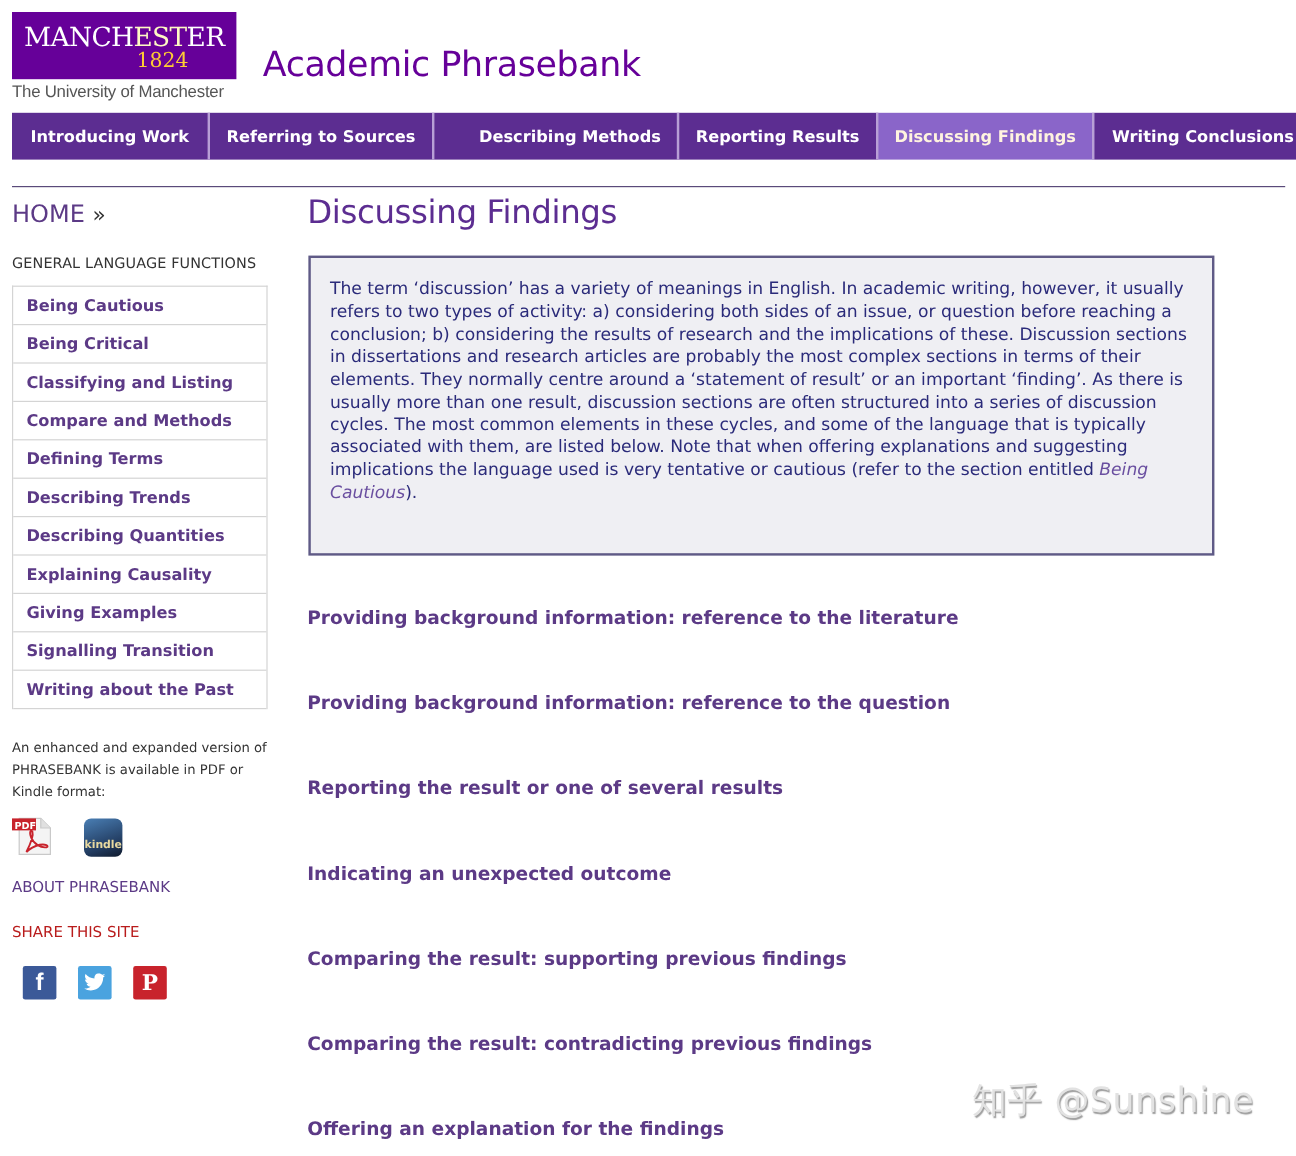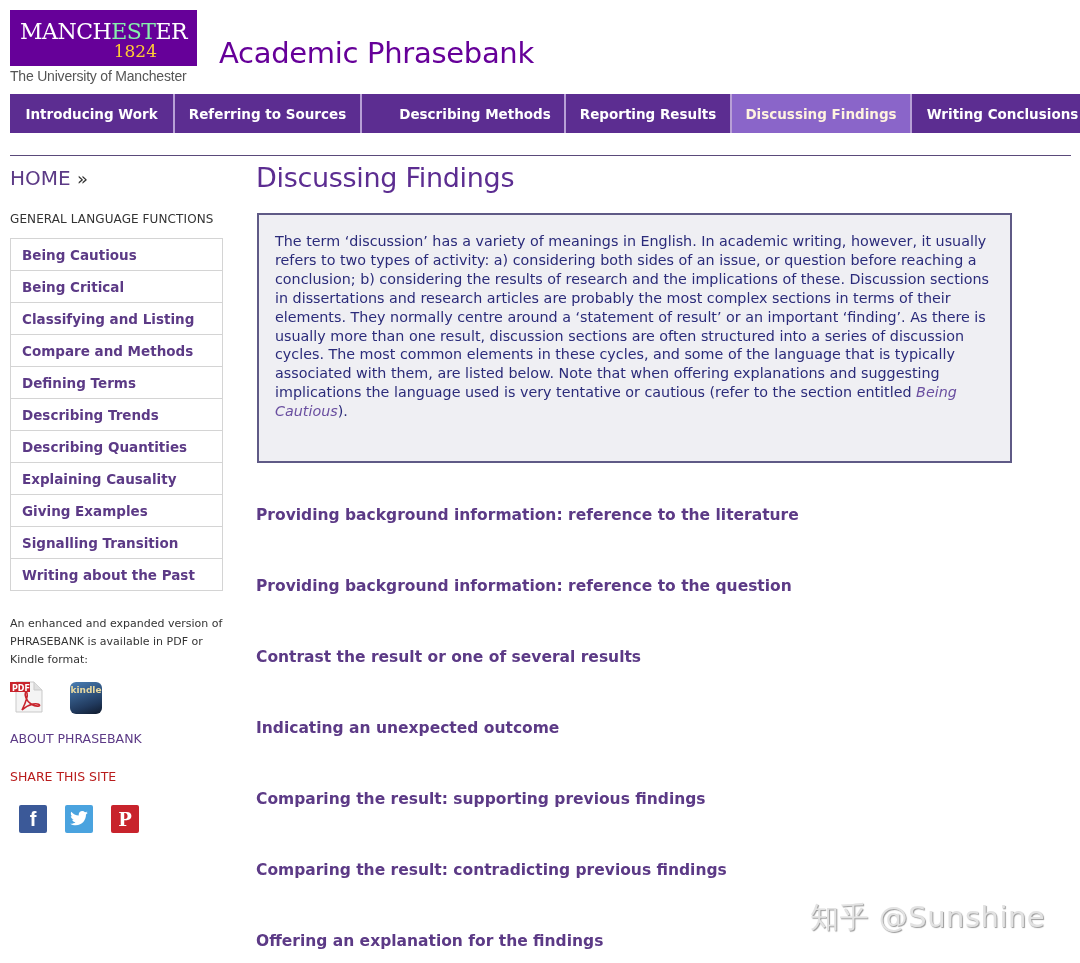--- a/index.html
+++ b/index.html
@@ -17,21 +17,21 @@
   }
   .logo-box {
     width: 187px; height: 56px; background: #660099;
     position: relative; text-align: right;
   }
   .logo-word {
     position: absolute; left: 10px; top: 9px;
     font-family: "DejaVu Serif", serif; font-size: 22px; letter-spacing: -0.5px;
     color: #ffffff; line-height: 26px;
   }
-  .logo-word .gold { color: #86efac; }
+  .logo-word .gold { color: #fef9c3; }
   .logo-year {
     position: absolute; right: 40px; top: 31px;
     font-family: "DejaVu Serif", serif; font-size: 17px; color: #ffcc33; line-height: 20px;
   }
   .logo-sub {
     font-family: "Liberation Sans", sans-serif; font-size: 14px; color: #555555;
     margin-top: 2px; white-space: nowrap; letter-spacing: -0.2px;
   }
   .site-title {
     position: absolute; left: 219px; top: 36px;
@@ -79,21 +79,21 @@
   }
   .promo {
     position: absolute; left: 10px; top: 615px; width: 220px;
     font-size: 11px; line-height: 18px; color: #333;
   }
   .promo-icons { position: absolute; left: 10px; top: 680px; display: flex; gap: 24px; }
   .pdf-icon { width: 36px; height: 34px; position: relative; }
   .kindle-icon {
     width: 32px; height: 32px; border-radius: 6px;
     background: linear-gradient(160deg, #4a7fb5 0%, #213a5e 70%, #101a2c 100%);
-    color: #e8d9a0; font-size: 9px; font-weight: bold; text-align: center; padding-top: 3px;
+    color: #e8d9a0; font-size: 9px; font-weight: bold; text-align: center; padding-top: 18px;
     margin-top: 2px;
   }
   .about {
     position: absolute; left: 10px; top: 731px; font-size: 12.5px; color: #5c3a86;
   }
   .share {
     position: absolute; left: 10px; top: 769px; font-size: 12.5px; color: #b91c1c;
   }
   .social { position: absolute; left: 19px; top: 805px; display: flex; gap: 18px; }
   .soc {
@@ -217,21 +217,21 @@
 
   <div class="page-title">Discussing Findings</div>
 
   <div class="intro-box">
     <span>The term ‘discussion’ has a variety of meanings in English. In academic writing, however, it usually refers to two types of activity: a) considering both sides of an issue, or question before reaching a conclusion; b) considering the results of research and the implications of these. Discussion sections in dissertations and research articles are probably the most complex sections in terms of their elements. They normally centre around a ‘statement of result’ or an important ‘finding’. As there is usually more than one result, discussion sections are often structured into a series of discussion cycles. The most common elements in these cycles, and some of the language that is typically associated with them, are listed below. Note that when offering explanations and suggesting implications the language used is very tentative or cautious (refer to the section entitled </span><em>Being Cautious</em><span>).</span>
   </div>
 
   <div class="sections">
     <div class="section-link">Providing background information: reference to the literature</div>
     <div class="section-link">Providing background information: reference to the question</div>
-    <div class="section-link">Contrast the result or one of several results</div>
+    <div class="section-link">Reporting the result or one of several results</div>
     <div class="section-link">Indicating an unexpected outcome</div>
     <div class="section-link">Comparing the result: supporting previous findings</div>
     <div class="section-link">Comparing the result: contradicting previous findings</div>
     <div class="section-link">Offering an explanation for the findings</div>
   </div>
 
   <div class="watermark">知乎 @Sunshine</div>
 </div>
 
 </body></html>

